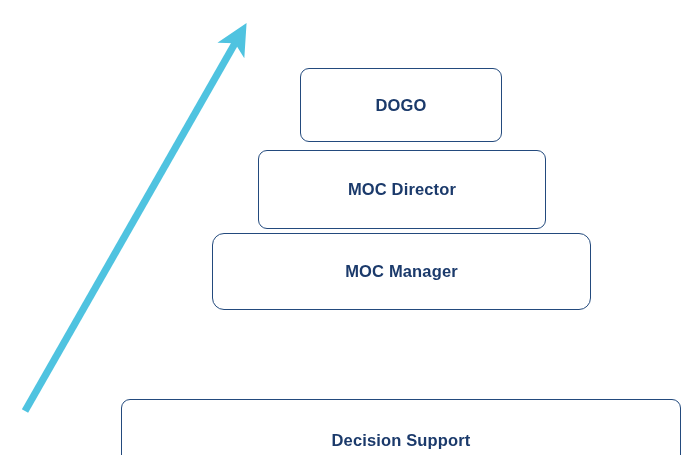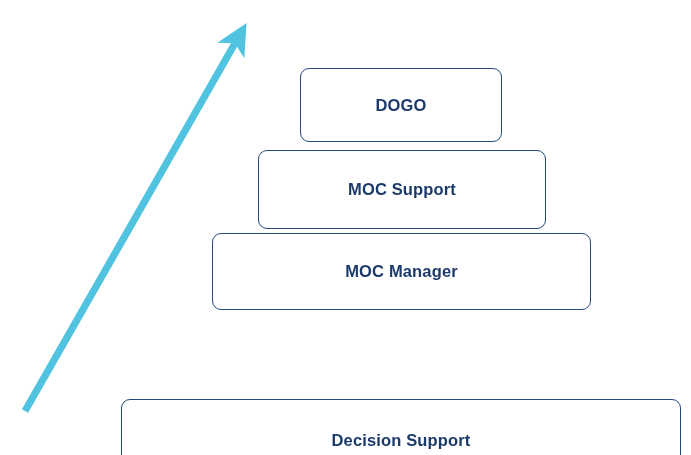--- a/index.html
+++ b/index.html
@@ -52,21 +52,21 @@
     letter-spacing: 0.15px;
     color: #1B3A6B;
     line-height: 1;
     text-align: center;
     white-space: nowrap;
     user-select: none;
   }
   
   .tier-0 { left: 283px; top: 24px;  width: 202px; height: 74px; }
   .tier-1 { left: 241px; top: 106px; width: 288px; height: 79px; }
-  .tier-2 { left: 195px; top: 189px; width: 379px; height: 77px; }
+  .tier-2 { left: 195px; top: 189px; width: 379px; height: 77px; border-radius: 12px; }
   .tier-3 { left: 150px; top: 271px; width: 468px; height: 79px; }
   .tier-4 { left: 104px; top: 355px; width: 560px; height: 82px; }
 </style>
 </head>
 <body>
 
 <div id="canvas">
 
   <svg class="arrow-layer" viewBox="0 0 691 455" width="691" height="455" aria-hidden="true">
     <defs>
@@ -77,21 +77,21 @@
     <line x1="25" y1="411" x2="238" y2="38" stroke="#4FC3E0" stroke-width="7.2" stroke-linecap="butt" marker-end="url(#arrow-head)"></line>
   </svg>
 
   <div class="pyramid">
 
     <div class="tier tier-0">
       <span class="tier-label">DOGO</span>
     </div>
 
     <div class="tier tier-1">
-      <span class="tier-label">MOC Support</span>
+      <span class="tier-label">MOC Director</span>
     </div>
 
     <div class="tier tier-2">
       <span class="tier-label">MOC Manager</span>
     </div>
 
 
     <div class="tier tier-4">
       <span class="tier-label">Decision Support</span>
     </div>

